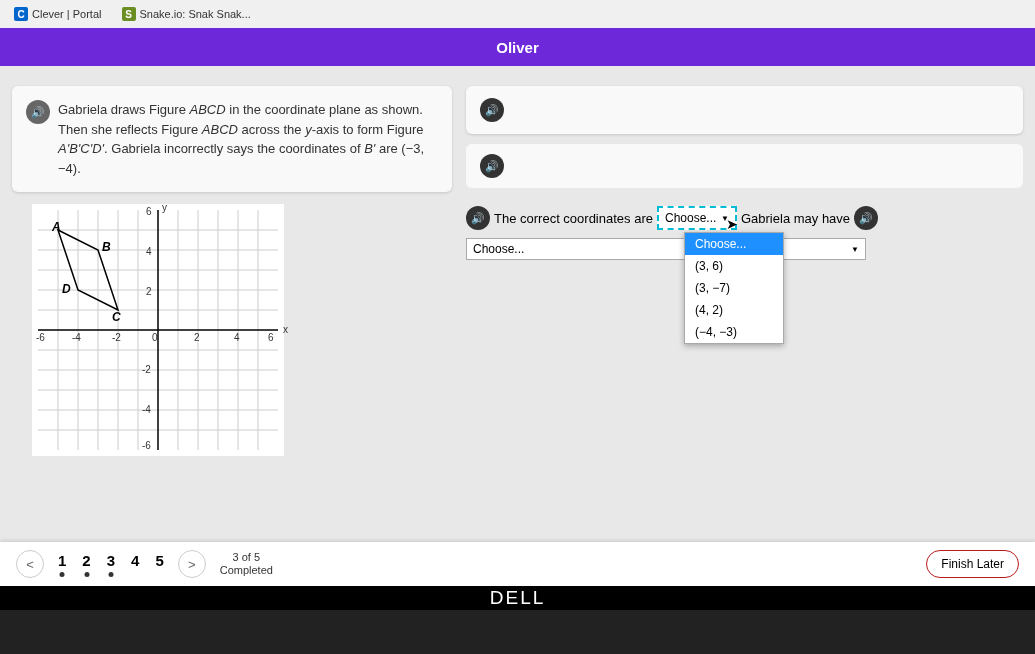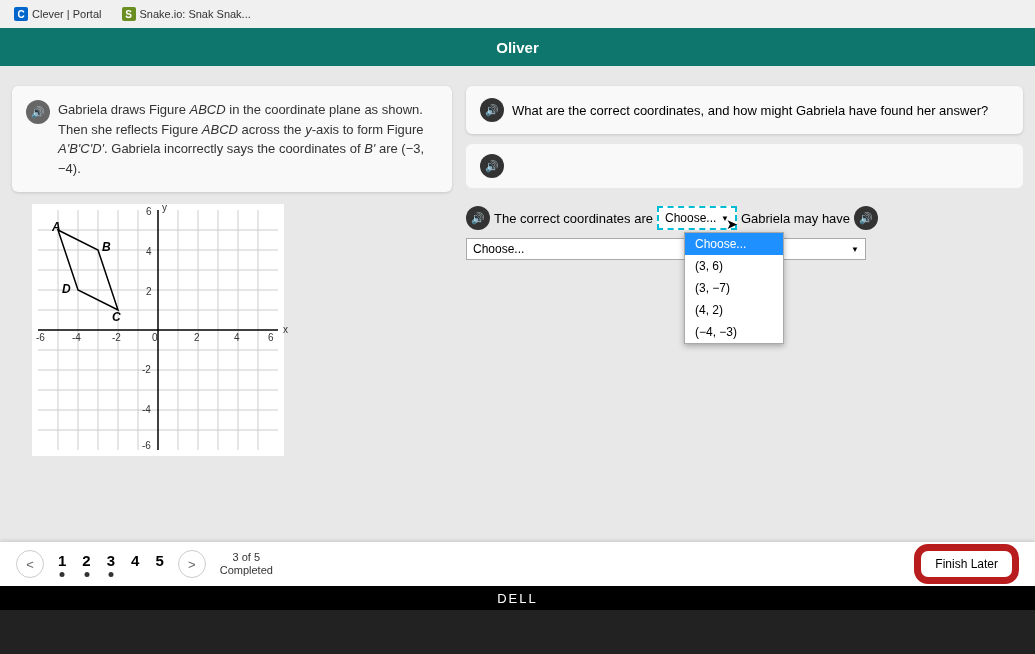--- a/index.html
+++ b/index.html
@@ -1,21 +1,21 @@
 <!DOCTYPE html>
 <html><head>
 <meta charset="utf-8">
 <style>
 * { box-sizing: border-box; margin: 0; padding: 0; font-family: Arial, sans-serif; }
 body { background: #222; width: 1035px; height: 654px; overflow: hidden; position: relative; }
 .browser-chrome { background: #f0f0f0; height: 28px; display: flex; align-items: center; padding: 0 8px; gap: 8px; }
 .bookmark { display: flex; align-items: center; gap: 4px; font-size: 11px; color: #333; padding: 2px 6px; cursor: pointer; }
 .bookmark-icon { width: 14px; height: 14px; background: #0066cc; color: white; font-size: 10px; font-weight: bold; display: flex; align-items: center; justify-content: center; border-radius: 2px; }
 .bookmark-icon.snake { background: #6b8e23; }
-.blue-header { background: #0f766e; color: white; height: 38px; display: flex; align-items: center; justify-content: center; font-size: 15px; font-weight: bold; }
+.blue-header { background: #6d28d9; color: white; height: 38px; display: flex; align-items: center; justify-content: center; font-size: 15px; font-weight: bold; }
 .content { background: #e8e8e8; height: 520px; padding: 20px 12px 0 12px; display: flex; gap: 14px; position: relative; }
 .left-col { width: 440px; }
 .right-col { flex: 1; position: relative; }
 .problem-box { background: #f9f9f9; border-radius: 6px; padding: 14px; margin-bottom: 12px; box-shadow: 0 1px 3px rgba(0,0,0,0.15); }
 .problem-text { font-size: 13px; line-height: 1.5; color: #333; display: flex; gap: 8px; }
 .audio-icon { width: 24px; height: 24px; min-width: 24px; background: #666; border-radius: 50%; display: flex; align-items: center; justify-content: center; color: white; font-size: 11px; cursor: pointer; }
 .audio-icon.dark { background: #333; }
 .graph-container { background: white; padding: 6px; display: inline-block; margin-left: 20px; }
 .graph { width: 240px; height: 240px; position: relative; }
 .axis-label { position: absolute; font-size: 10px; color: #333; }
@@ -31,22 +31,22 @@
 .dropdown-wide { width: 400px; }
 .dropdown-menu { position: absolute; background: white; border: 1px solid #aaa; box-shadow: 0 2px 6px rgba(0,0,0,0.3); z-index: 100; min-width: 100px; }
 .dropdown-option { padding: 4px 10px; font-size: 12px; cursor: pointer; }
 .dropdown-option.highlight { background: #1e90ff; color: white; }
 .bottom-nav { position: absolute; bottom: 0; left: 0; right: 0; background: #fff; height: 44px; display: flex; align-items: center; padding: 0 16px; box-shadow: 0 -1px 4px rgba(0,0,0,0.15); }
 .nav-btn { width: 28px; height: 28px; border: 1px solid #ccc; border-radius: 50%; background: white; display: flex; align-items: center; justify-content: center; cursor: pointer; font-size: 13px; color: #666; }
 .page-nums { display: flex; gap: 16px; margin: 0 14px; }
 .page-num { font-size: 15px; font-weight: bold; cursor: pointer; position: relative; padding-bottom: 8px;}
 .page-dot { width:5px; height:5px; background:#333; border-radius:50%; position:absolute; bottom:0; left:50%; transform:translateX(-50%);}
 .progress-text { font-size: 11px; color: #333; margin-left: 14px; line-height: 1.2; text-align: center; }
-.finish-btn { margin-left: auto; padding: 6px 14px; border: 7px solid #b91c1c; border-radius: 14px; background: white; font-size: 12px; cursor: pointer; display: flex; align-items: center; gap: 6px; }
-.logo-bar { background: #000; height: 24px; display: flex; align-items: center; justify-content: center; color: #fff; font-size: 13px; letter-spacing: 2px; font-family: Arial; }
+.finish-btn { margin-left: auto; padding: 6px 14px; border: 1px solid #b91c1c; border-radius: 14px; background: white; font-size: 12px; cursor: pointer; display: flex; align-items: center; gap: 6px; }
+.logo-bar { background: #000; height: 24px; display: flex; align-items: center; justify-content: center; color: #fff; font-size: 19px; letter-spacing: 2px; font-family: Arial; }
 .ital { font-style: italic; }
 .mursor { position:absolute; font-size:14px; color:#000; z-index:200;}
 </style>
 </head>
 <body>
 
 <div class="browser-chrome">
   <div class="bookmark">
     <span class="bookmark-icon">C</span>
     <span>Clever | Portal</span>
@@ -120,21 +120,20 @@
         <span class="axis-label" style="left:104px;top:230px">-6</span>
         <span class="axis-arrow" style="top:114px;right:-10px">x</span>
         <span class="axis-arrow" style="left:124px;top:-8px">y</span>
       </div>
     </div>
   </div>
 
   <div class="right-col">
     <div class="question-box">
       <div class="audio-icon dark">🔊</div>
-      <span>What are the correct coordinates, and how might Gabriela have found her answer?</span>
     </div>
 
     <div class="instruction-box">
       <div class="audio-icon dark">🔊</div>
     </div>
 
     <div class="answer-area">
       <div class="answer-line" style="position:relative">
         <div class="audio-icon dark">🔊</div>
         <span>The correct coordinates are</span>

